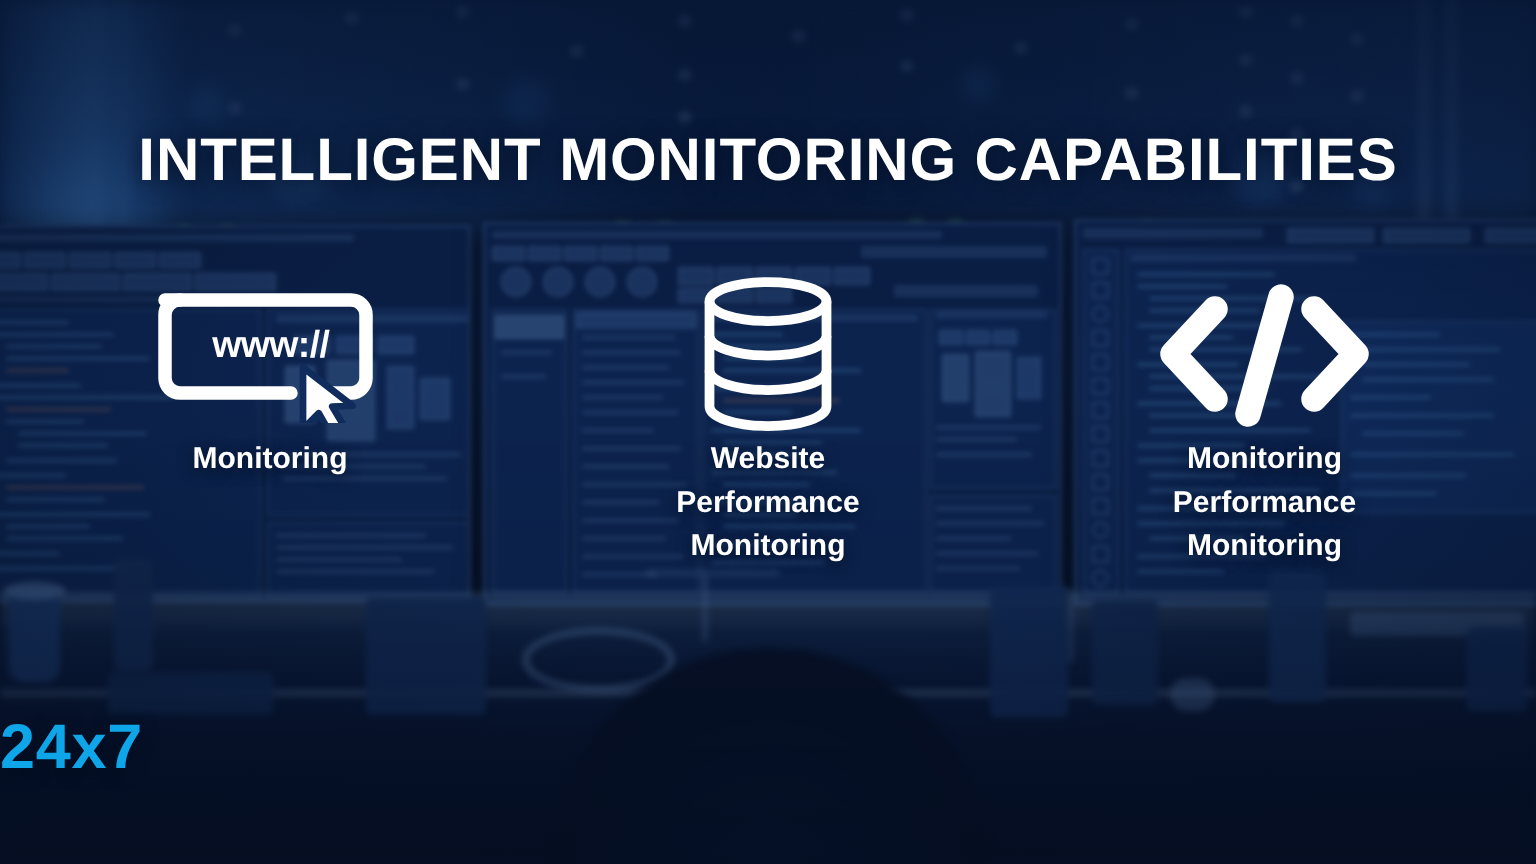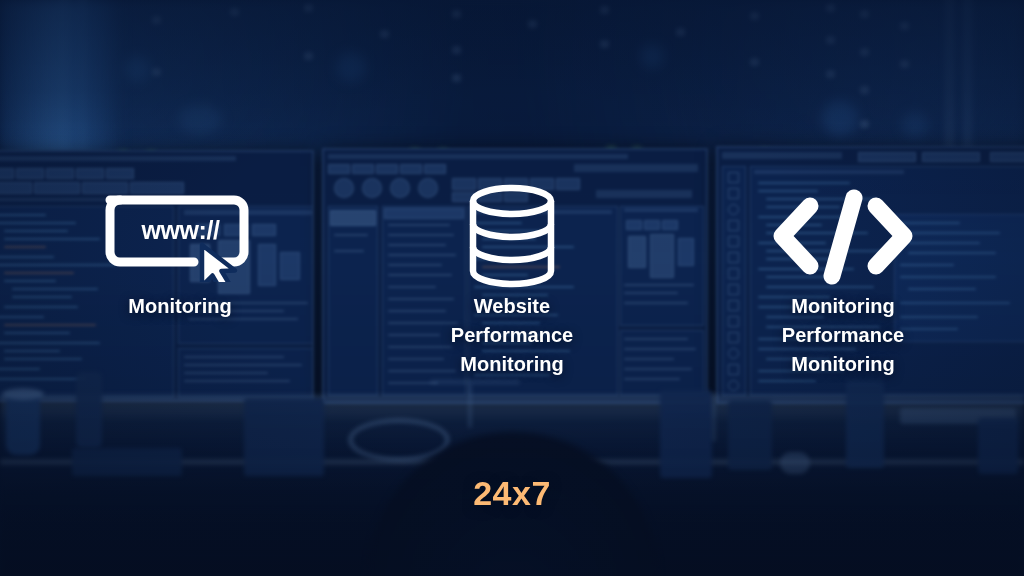--- a/index.html
+++ b/index.html
@@ -197,24 +197,23 @@
     font-weight: bold;
     color: #ffffff;
     line-height: 1.44;
     text-shadow: 0 2px 10px rgba(3,14,34,0.8);
   }
   .card-label span { display: block; }
 
   .footnote {
     position: absolute;
     top: 474px; left: 0; right: 0;
-    text-align: center;
-    font-size: 34px;
+    font-size: 42px;
     font-weight: bold;
-    color: #fdba74;
+    color: #0ea5e9;
     letter-spacing: 0.5px;
     text-shadow: 0 2px 12px rgba(3,12,30,0.8);
   }
 
   
   .www-wrap { position: relative; width: 165px; height: 92px; }
   .www-text {
     position: absolute;
     left: 28px; top: 26px;
     width: 110px;
@@ -523,20 +522,21 @@
 
   <div class="chair"></div>
 
   <div class="bg-layer bg-tint"></div>
   <div class="bg-layer bg-vignette"></div>
   <div class="bg-layer head-shade"></div>
 
   <div class="content">
 
 
+    <div class="headline">INTELLIGENT MONITORING CAPABILITIES</div>
 
     <div class="cards">
 
       <div class="card" style="left:30px; top:0;">
         <div class="card-icon">
           <div class="www-wrap">
             <svg width="165" height="92" viewBox="0 0 165 92" fill="none" aria-hidden="true">
 
               <path d="M12 10 H136 a10 10 0 0 1 10 10 V62 a10 10 0 0 1 -10 10 H112" stroke="#ffffff" stroke-width="9" stroke-linecap="round" fill="none"></path>
               <path d="M96 72 H22 a10 10 0 0 1 -10 -10 V20 a10 10 0 0 1 10 -10" stroke="#ffffff" stroke-width="9" stroke-linecap="round" fill="none"></path>

